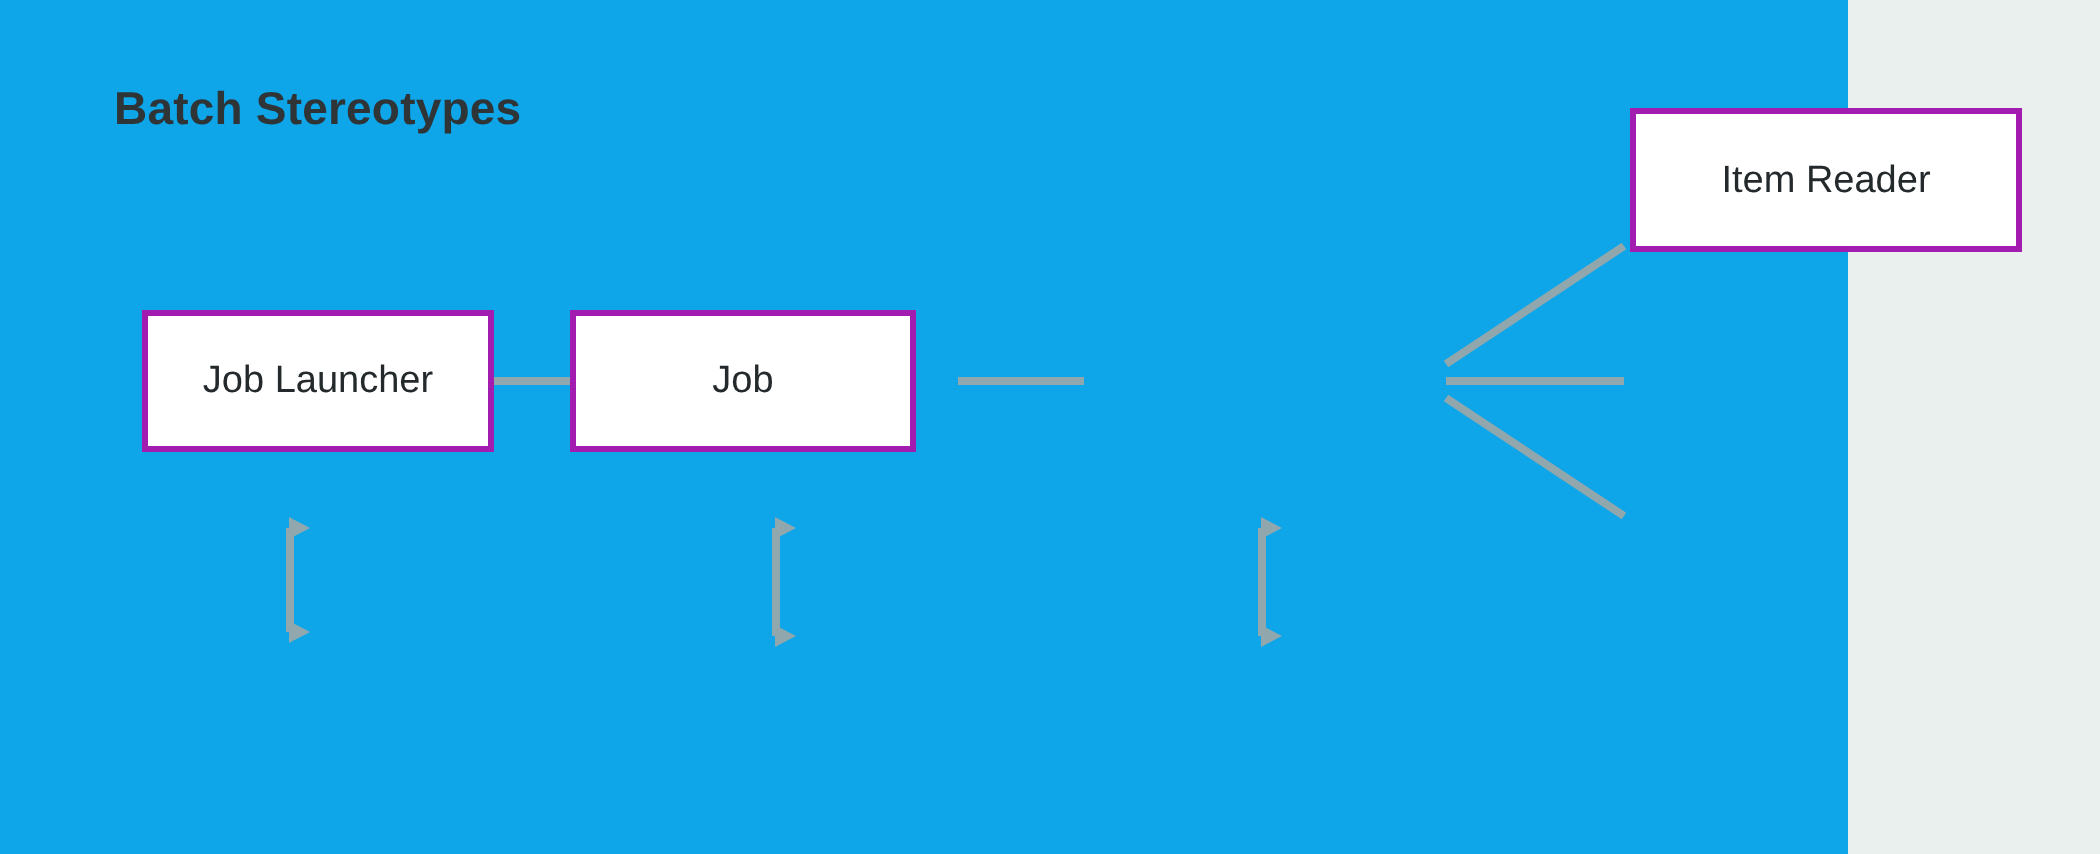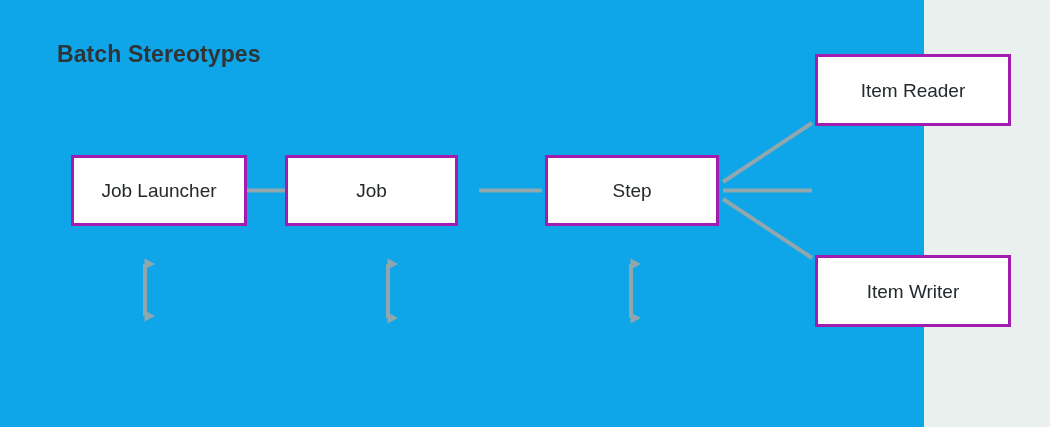--- a/index.html
+++ b/index.html
@@ -106,28 +106,22 @@
   <div id="node-layer">
 
     <div class="node-box node-job-launcher">
       <span class="node-label">Job Launcher</span>
     </div>
 
     <div class="node-box node-job">
       <span class="node-label">Job</span>
     </div>
 
-    <div class="node-box node-step">
-      <span class="node-label">Step</span>
-    </div>
 
     <div class="node-box node-item-reader">
       <span class="node-label">Item Reader</span>
     </div>
 
 
-    <div class="node-box node-item-writer">
-      <span class="node-label">Item Writer</span>
-    </div>
 
 
   </div>
 </div>
 
 </body></html>

